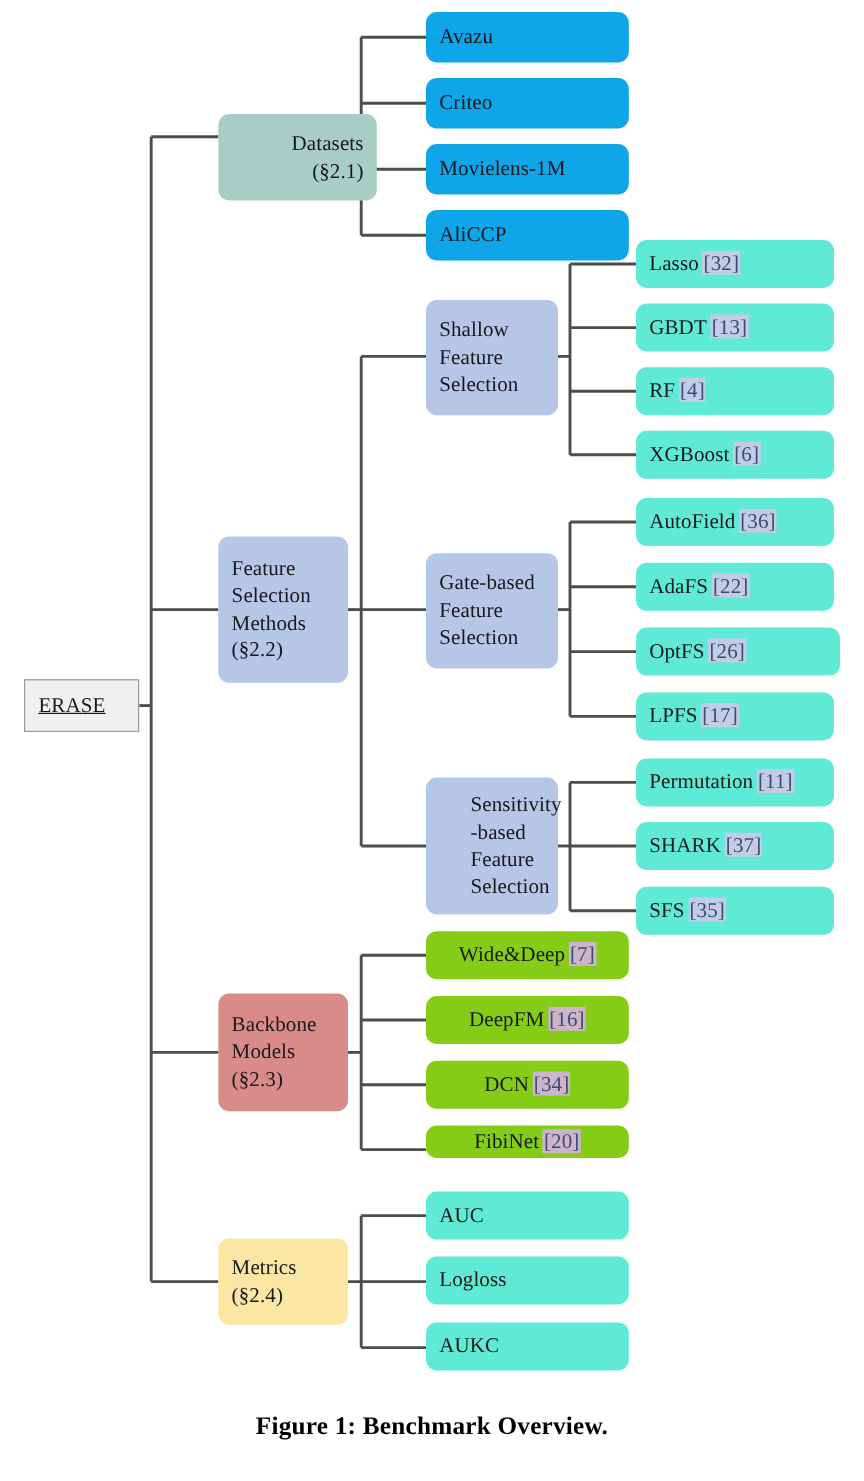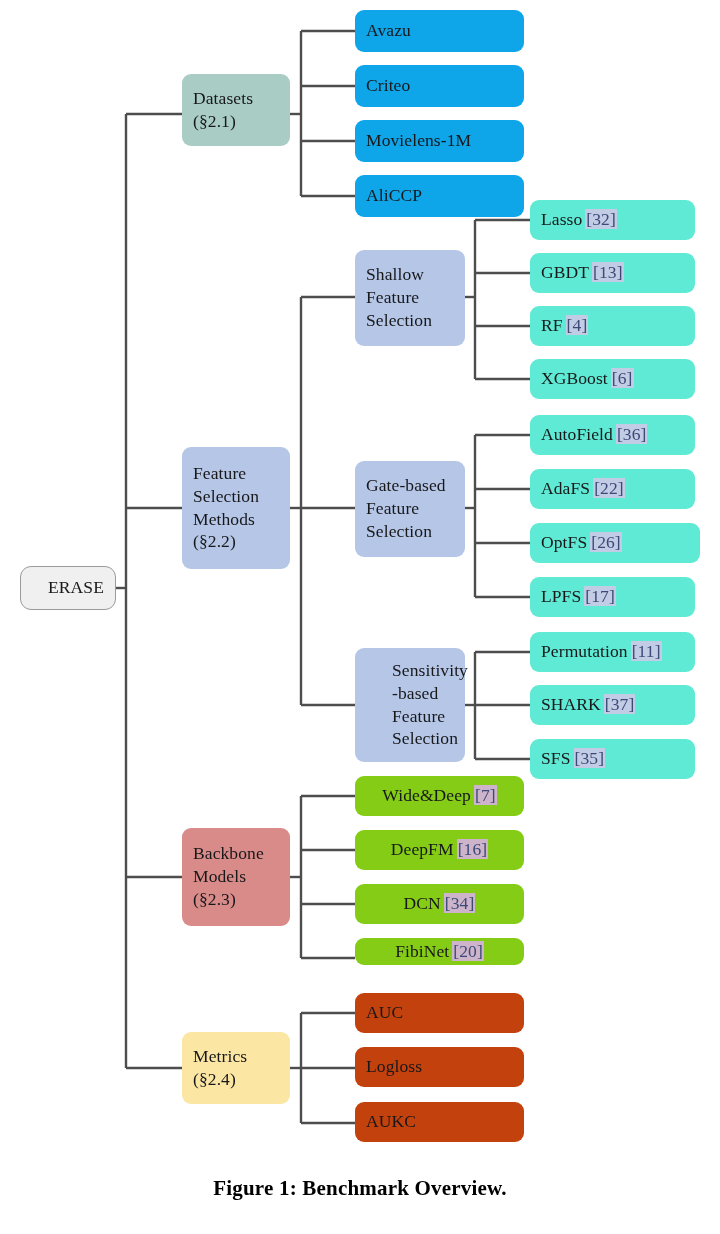--- a/index.html
+++ b/index.html
@@ -23,31 +23,32 @@
     font-size:17.5px;
     letter-spacing:0.1px;
     -webkit-font-smoothing:antialiased;
   }
   .node .ln{display:block;white-space:nowrap;}
 
   
   .n-root{
     background:#f0f0f0;
     border:1.2px solid #9a9a9a;
-    border-radius:11px;
-    align-items:flex-end;
+    border-radius:0;
+    align-items:flex-start;
+    text-decoration:underline;
   }
   .n-green-dark{ background:#a9ccc4; }
   .n-green-light{ background:#0ea5e9; }
   .n-blue-dark{ background:#b5c6e7; }
   .n-blue-light{ background:#5eead4; }
   .n-red-dark{ background:#d98b89; }
   .n-red-light{ background:#84cc16;align-items:center; }
   .n-yellow-dark{ background:#fce6a4; }
-  .n-yellow-light{ background:#c2410c; }
+  .n-yellow-light{ background:#5eead4; }
 
   .cite{
     color:#3b4a77;
     background:#c2cce4;
     padding:0 1px;
     margin-left:3px;
     white-space:nowrap;
   }
   .cite-red{ background:#cdb4ca; }
 
@@ -125,21 +126,21 @@
       <path d="M301,1013 L355,1013"></path>
       <path d="M301,1068 L355,1068"></path>
       <path d="M301,1123 L355,1123"></path>
     </g>
   </svg>
 
   <div class="node n-root" style="left:20px;top:566px;width:96px;height:44px;">
     <span class="ln">ERASE</span>
   </div>
 
-  <div class="node n-green-dark" style="left:182px;top:74px;width:108px;height:72px;">
+  <div class="node n-green-dark" style="left:182px;top:95px;width:132px;height:72px;text-align:right;">
     <span class="ln">Datasets</span>
     <span class="ln">(§2.1)</span>
   </div>
 
   <div class="node n-green-light" style="left:355px;top:10px;width:169px;height:42px;">
     <span class="ln">Avazu</span>
   </div>
   <div class="node n-green-light" style="left:355px;top:65px;width:169px;height:42px;">
     <span class="ln">Criteo</span>
   </div>

